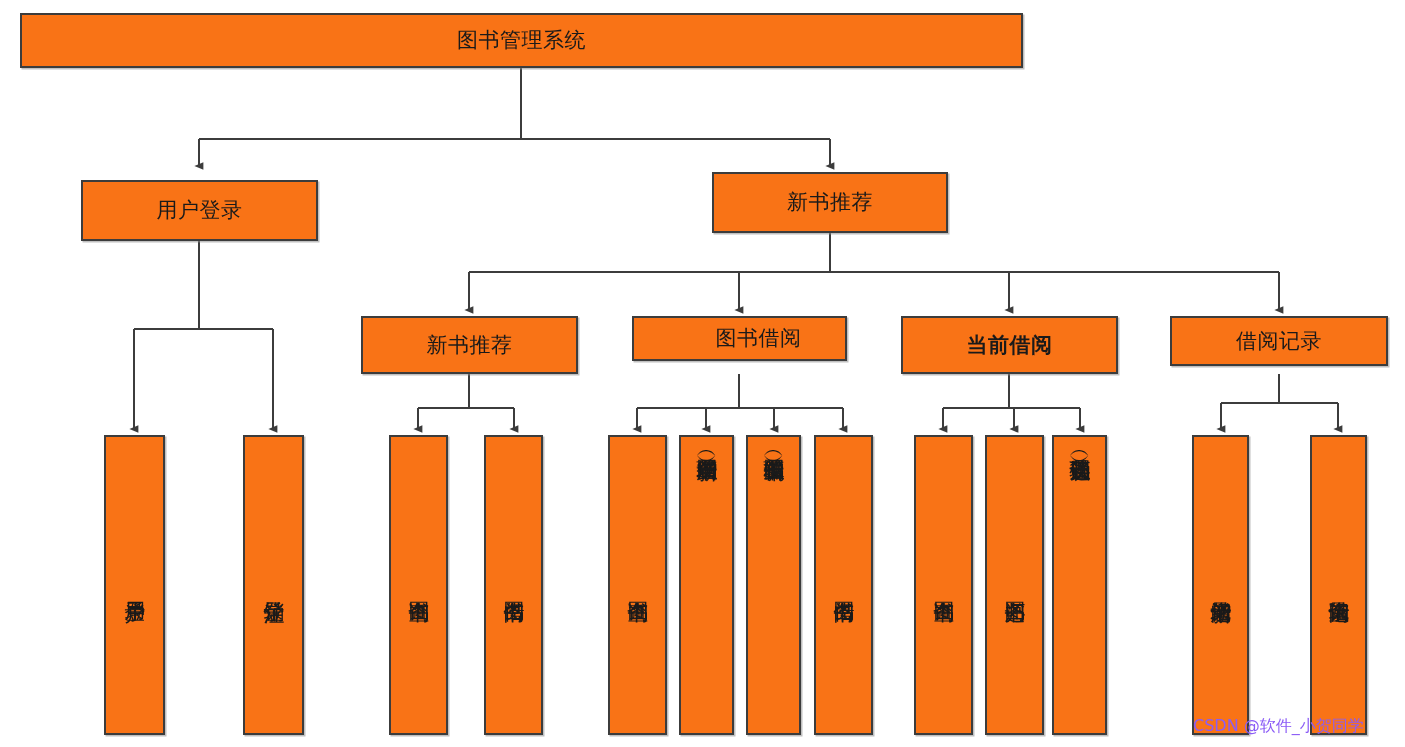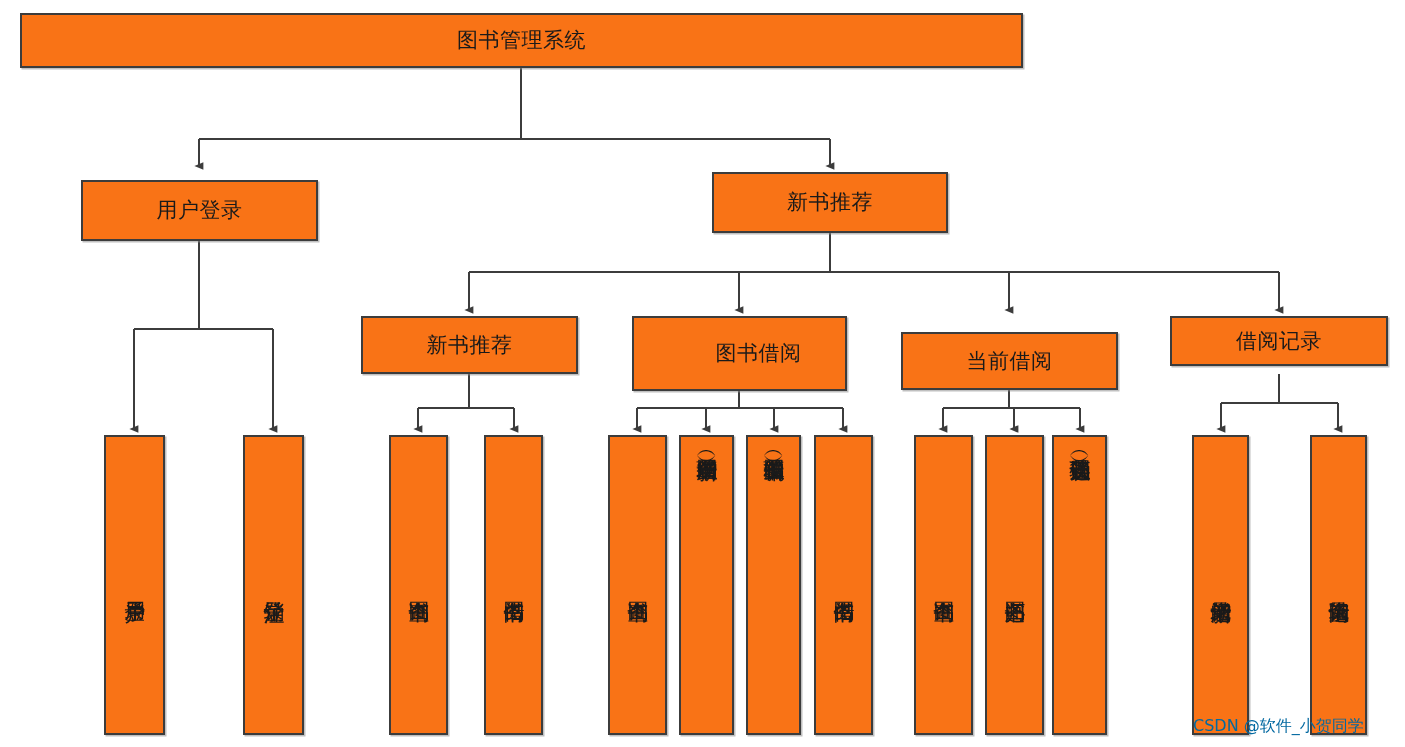--- a/index.html
+++ b/index.html
@@ -58,21 +58,21 @@
   }
   .leaf-box.center-text {
     align-items: center;
     padding-top: 0;
   }
   .watermark {
     position: absolute;
     left: 1193px;
     top: 716px;
     font-size: 16px;
-    color: #0369a1;
+    color: #8b5cf6;
     white-space: nowrap;
     font-family: "DejaVu Sans", "Liberation Sans", sans-serif;
   }
 </style>
 </head>
 <body>
 
 <div id="canvas">
 
   <svg id="diagram-svg" viewBox="0 0 1405 747" xmlns="http://www.w3.org/2000/svg">
@@ -134,24 +134,24 @@
   <div class="node-box" id="node-l2-0" style="left: 81px; top: 172px; width: 237px; height: 61px; margin-top: 8px;">
     <span class="node-label-h">用户登录</span>
   </div>
   <div class="node-box" id="node-l2-1" style="left: 712px; top: 172px; width: 236px; height: 61px;">
     <span class="node-label-h">新书推荐</span>
   </div>
 
   <div class="node-box" id="node-l3-0" style="left: 361px; top: 316px; width: 217px; height: 58px;">
     <span class="node-label-h">新书推荐</span>
   </div>
-  <div class="node-box" id="node-l3-1" style="left: 632px; top: 316px; width: 215px; height: 75px; padding-left: 38px;">
+  <div class="node-box" id="node-l3-1" style="left: 632px; top: 316px; width: 215px; height: 45px; padding-left: 38px;">
     <span class="node-label-h">图书借阅</span>
   </div>
-  <div class="node-box" id="node-l3-2" style="left: 901px; top: 332px; width: 217px; height: 58px;">
+  <div class="node-box" id="node-l3-2" style="left: 901px; top: 316px; width: 217px; height: 58px; font-weight: bold;">
     <span class="node-label-h">当前借阅</span>
   </div>
   <div class="node-box" id="node-l3-3" style="left: 1170px; top: 316px; width: 218px; height: 50px;">
     <span class="node-label-h">借阅记录</span>
   </div>
 
   <div class="node-box leaf-box center-text" id="leaf-0" style="left: 104px; top: 435px; width: 61px; height: 300px;">
     <span class="node-label-v">用户登录</span>
   </div>
   <div class="node-box leaf-box center-text" id="leaf-1" style="left: 243px; top: 435px; width: 61px; height: 300px;">

